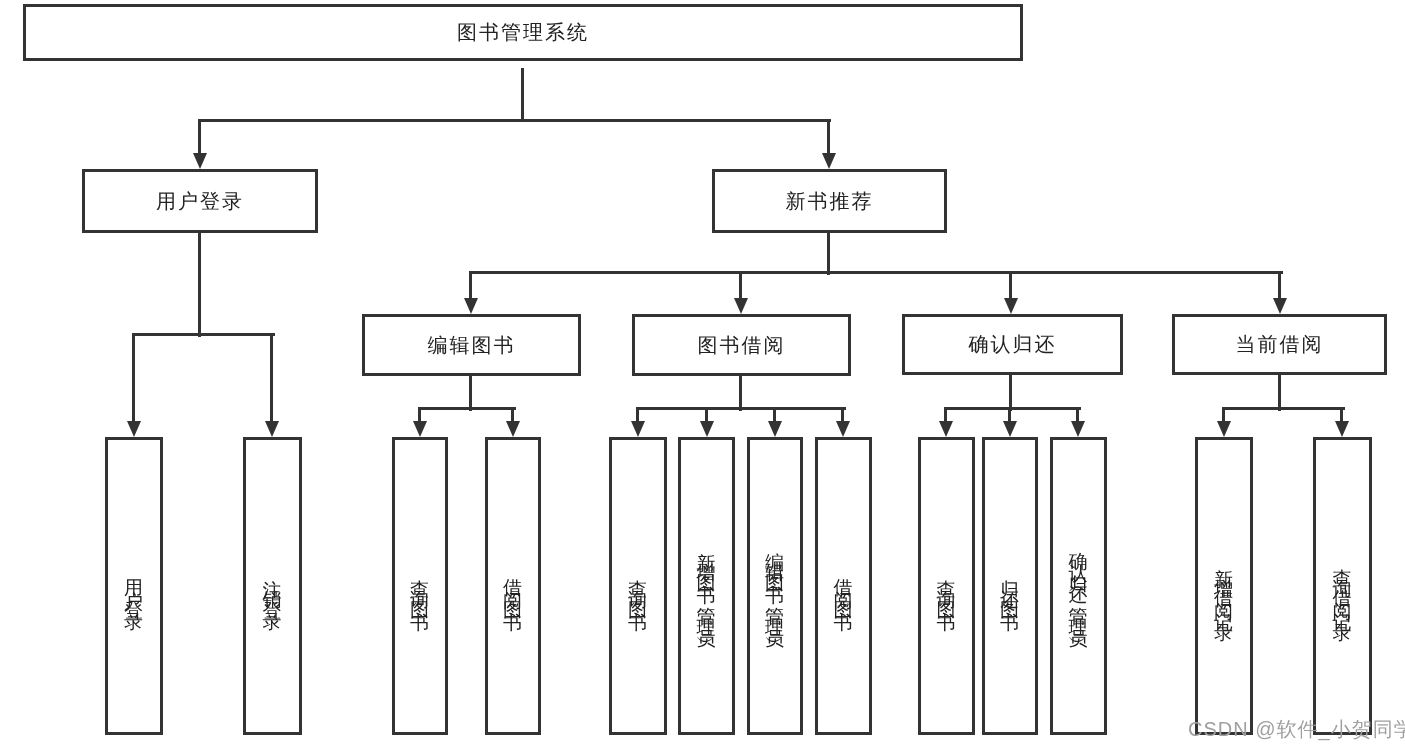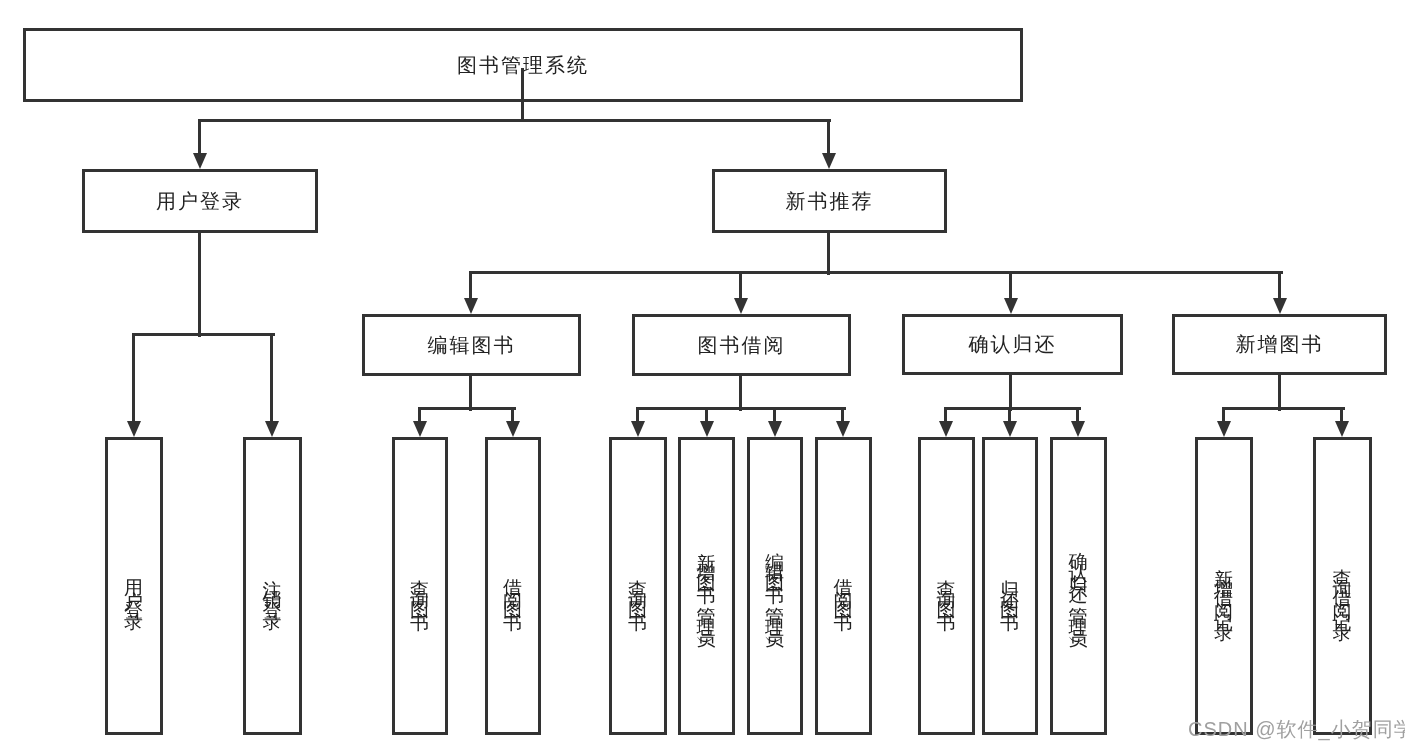--- a/index.html
+++ b/index.html
@@ -36,21 +36,21 @@
     position:absolute; left:1188px; top:716px;
     font-size:20px; color:#a0a0a0; letter-spacing:1px;
     z-index:5; white-space:nowrap;
   }
 </style>
 </head>
 <body>
 
 <div id="stage">
 
-  <div class="box" style="left:23px; top:28px; width:1000px; height:74px;">图书管理系统</div>
+  <div class="box" style="left:23px; top:4px; width:1000px; height:57px;">图书管理系统</div>
 
   <div class="vline" style="left:521px; top:68px; width:3px; height:54px;"></div>
   <div class="hline" style="left:198px; top:119px; width:633px; height:3px;"></div>
   <div class="vline" style="left:198px; top:120px; width:3px; height:34px;"></div>
   <div class="tri" style="left:193px; top:153px;"></div>
   <div class="vline" style="left:827px; top:120px; width:3px; height:34px;"></div>
   <div class="tri" style="left:822px; top:153px;"></div>
 
   <div class="box" style="left:82px; top:169px; width:236px; height:64px;">用户登录</div>
   <div class="box" style="left:712px; top:169px; width:235px; height:64px;">新书推荐</div>
@@ -62,21 +62,21 @@
   <div class="vline" style="left:739px;  top:272px; width:3px; height:28px;"></div>
   <div class="tri" style="left:734px;  top:298px;"></div>
   <div class="vline" style="left:1009px; top:272px; width:3px; height:28px;"></div>
   <div class="tri" style="left:1004px; top:298px;"></div>
   <div class="vline" style="left:1278px; top:272px; width:3px; height:28px;"></div>
   <div class="tri" style="left:1273px; top:298px;"></div>
 
   <div class="box" style="left:362px; top:314px; width:219px; height:62px;">编辑图书</div>
   <div class="box" style="left:632px; top:314px; width:219px; height:62px;font-family:Liberation Mono, monospace;">图书借阅</div>
   <div class="box" style="left:902px; top:314px; width:221px; height:61px;">确认归还</div>
-  <div class="box" style="left:1172px; top:314px; width:215px; height:61px;">新增图书</div>
+  <div class="box" style="left:1172px; top:314px; width:215px; height:61px;">当前借阅</div>
 
   <div class="vline" style="left:198px; top:231px; width:3px; height:106px;"></div>
   <div class="hline" style="left:132px; top:333px; width:143px; height:3px;"></div>
   <div class="vline" style="left:132px; top:334px; width:3px; height:89px;"></div>
   <div class="tri" style="left:127px; top:421px;"></div>
   <div class="vline" style="left:270px; top:334px; width:3px; height:89px;"></div>
   <div class="tri" style="left:265px; top:421px;"></div>
 
   <div class="vline" style="left:469px; top:374px; width:3px; height:37px;"></div>
   <div class="hline" style="left:418px; top:407px; width:98px; height:3px;"></div>

